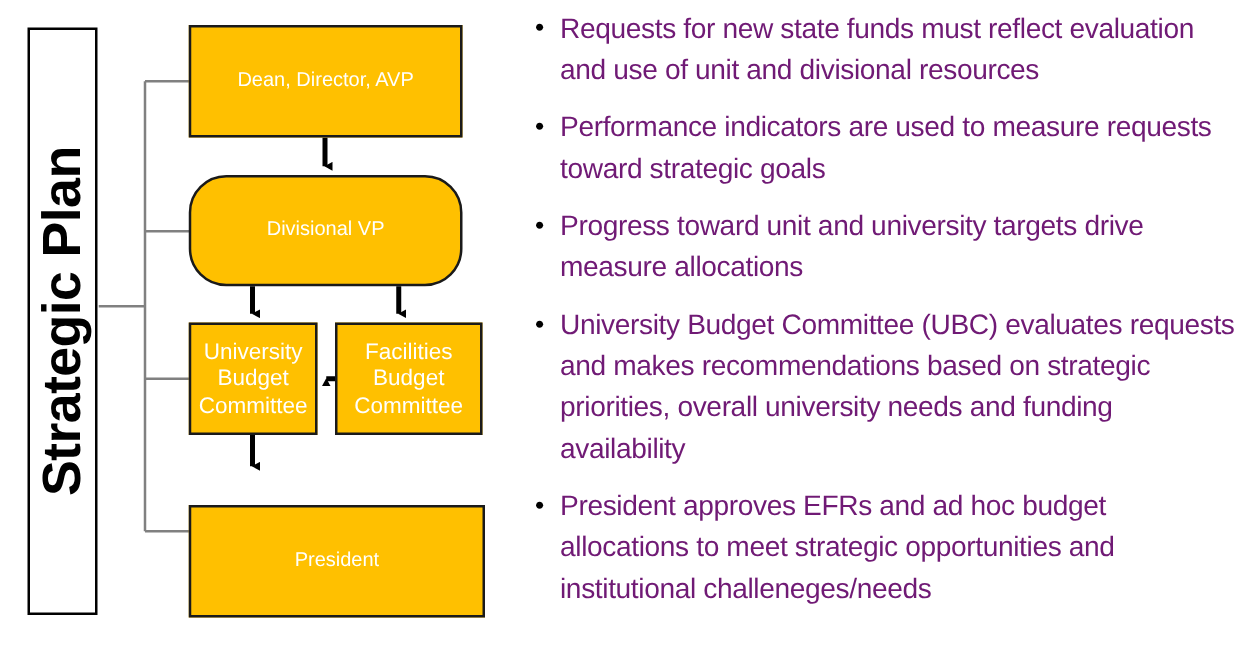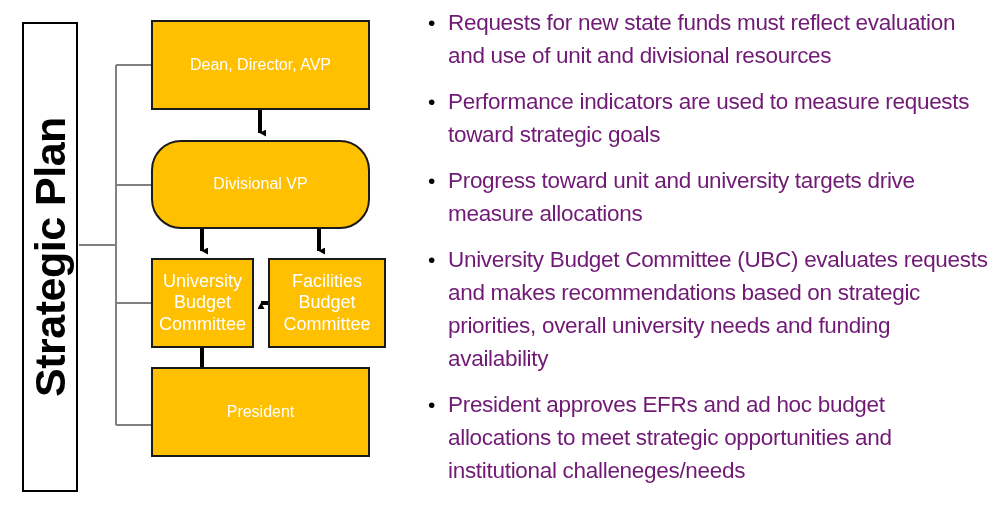--- a/index.html
+++ b/index.html
@@ -78,21 +78,21 @@
     line-height: 1.18;
     font-size: 16px;
     padding: 2px 6px;
   }
   .org-box.small { font-size: 18px; line-height: 1.2; }
 
   #box-dean      { left: 151px; top: 20px;  width: 219px; height: 90px; }
   #box-divvp     { left: 151px; top: 140px; width: 219px; height: 89px; border-radius: 30px; }
   #box-ubc       { left: 151px; top: 258px; width: 103px; height: 90px; }
   #box-fbc       { left: 268px; top: 258px; width: 118px; height: 90px; }
-  #box-president { left: 151px; top: 367px; width: 219px; height: 90px; }
+  #box-president { left: 151px; top: 404px; width: 237px; height: 90px; }
 
   
   #bullets {
     position: absolute;
     left: 414px;
     top: 6px;
     width: 575px;
     height: 510px;
   }
   .bullet-item {

